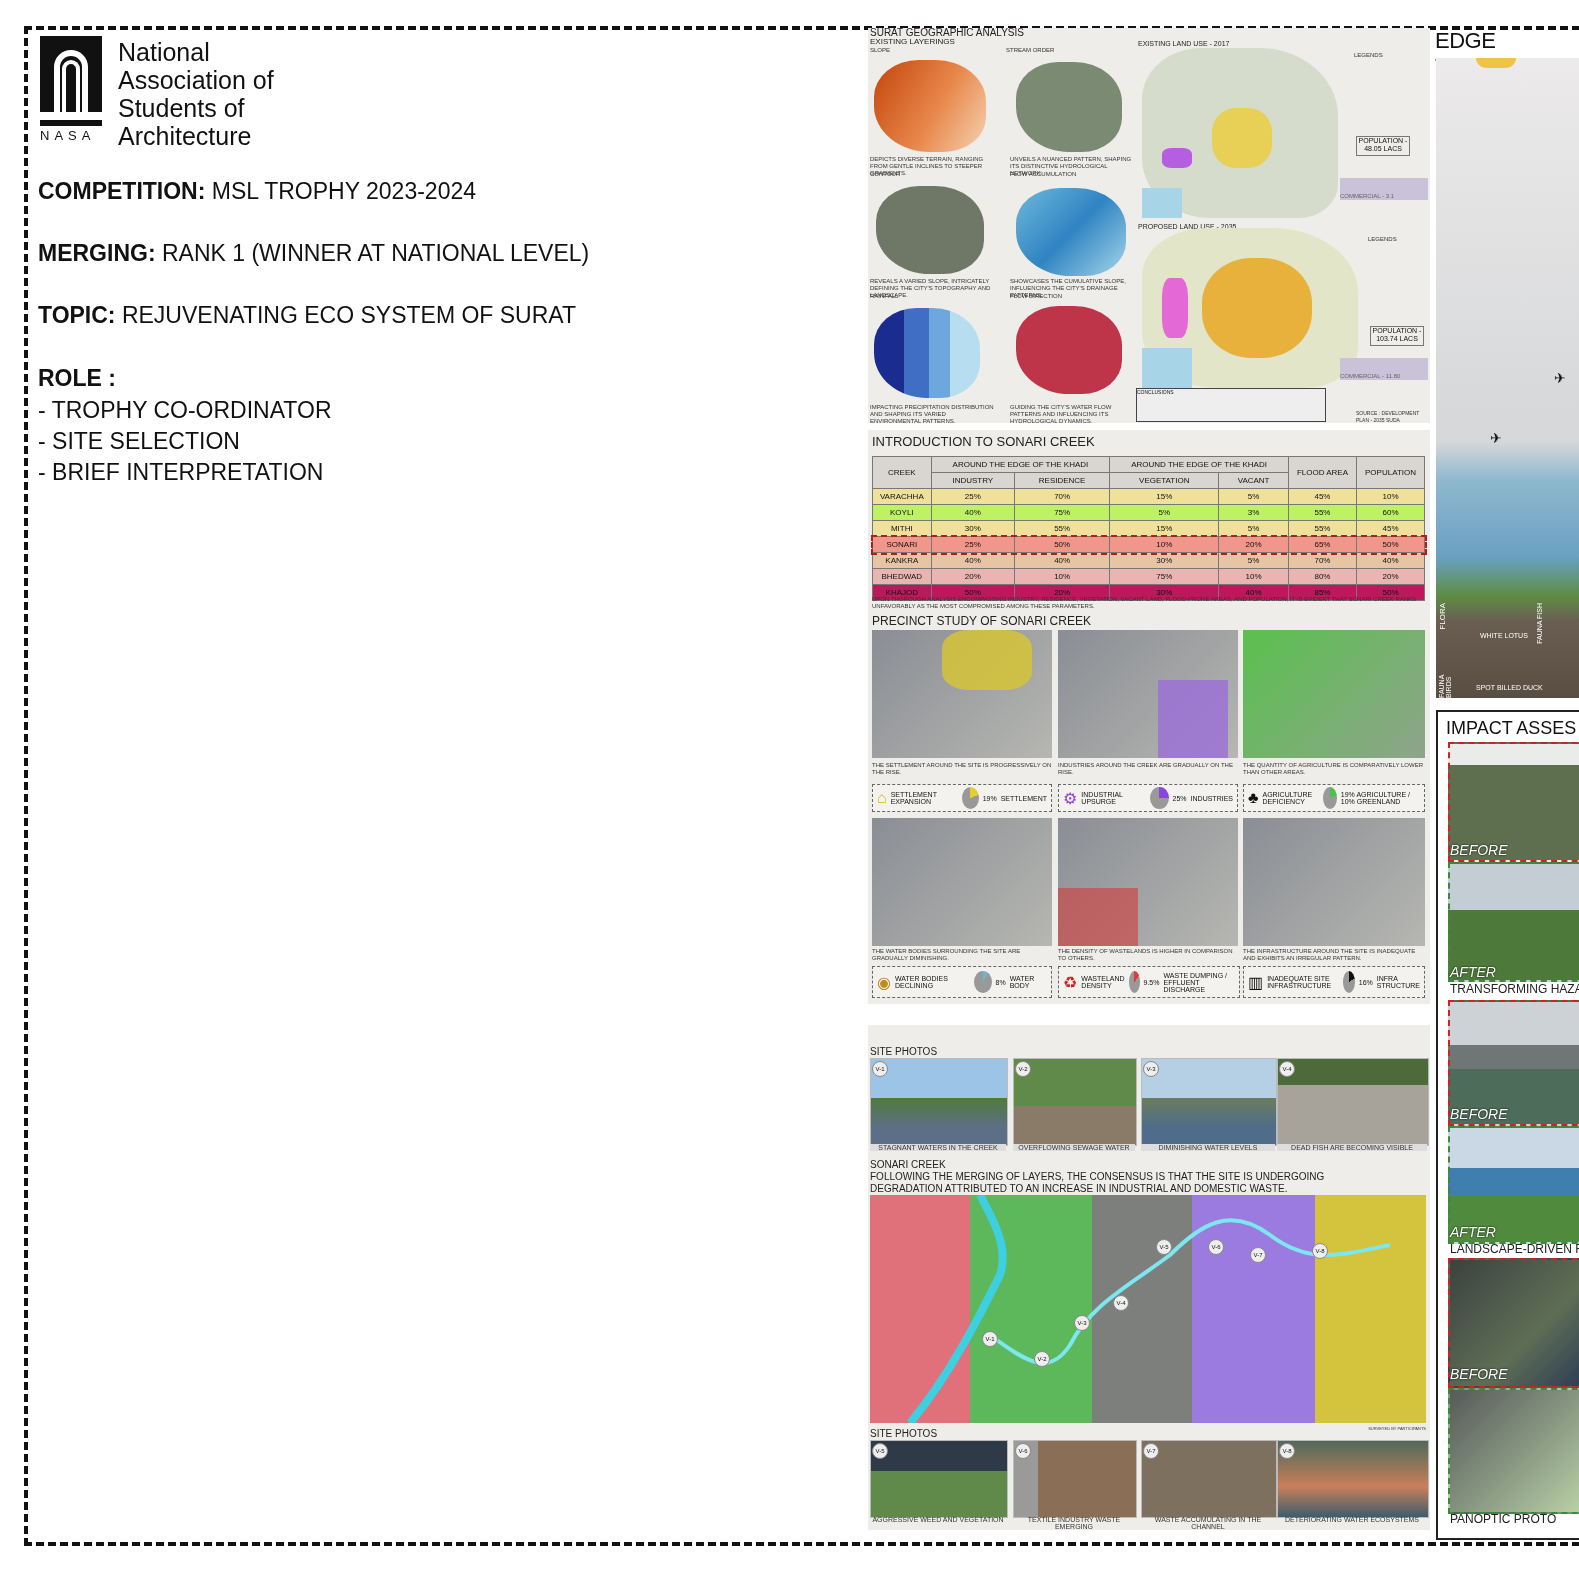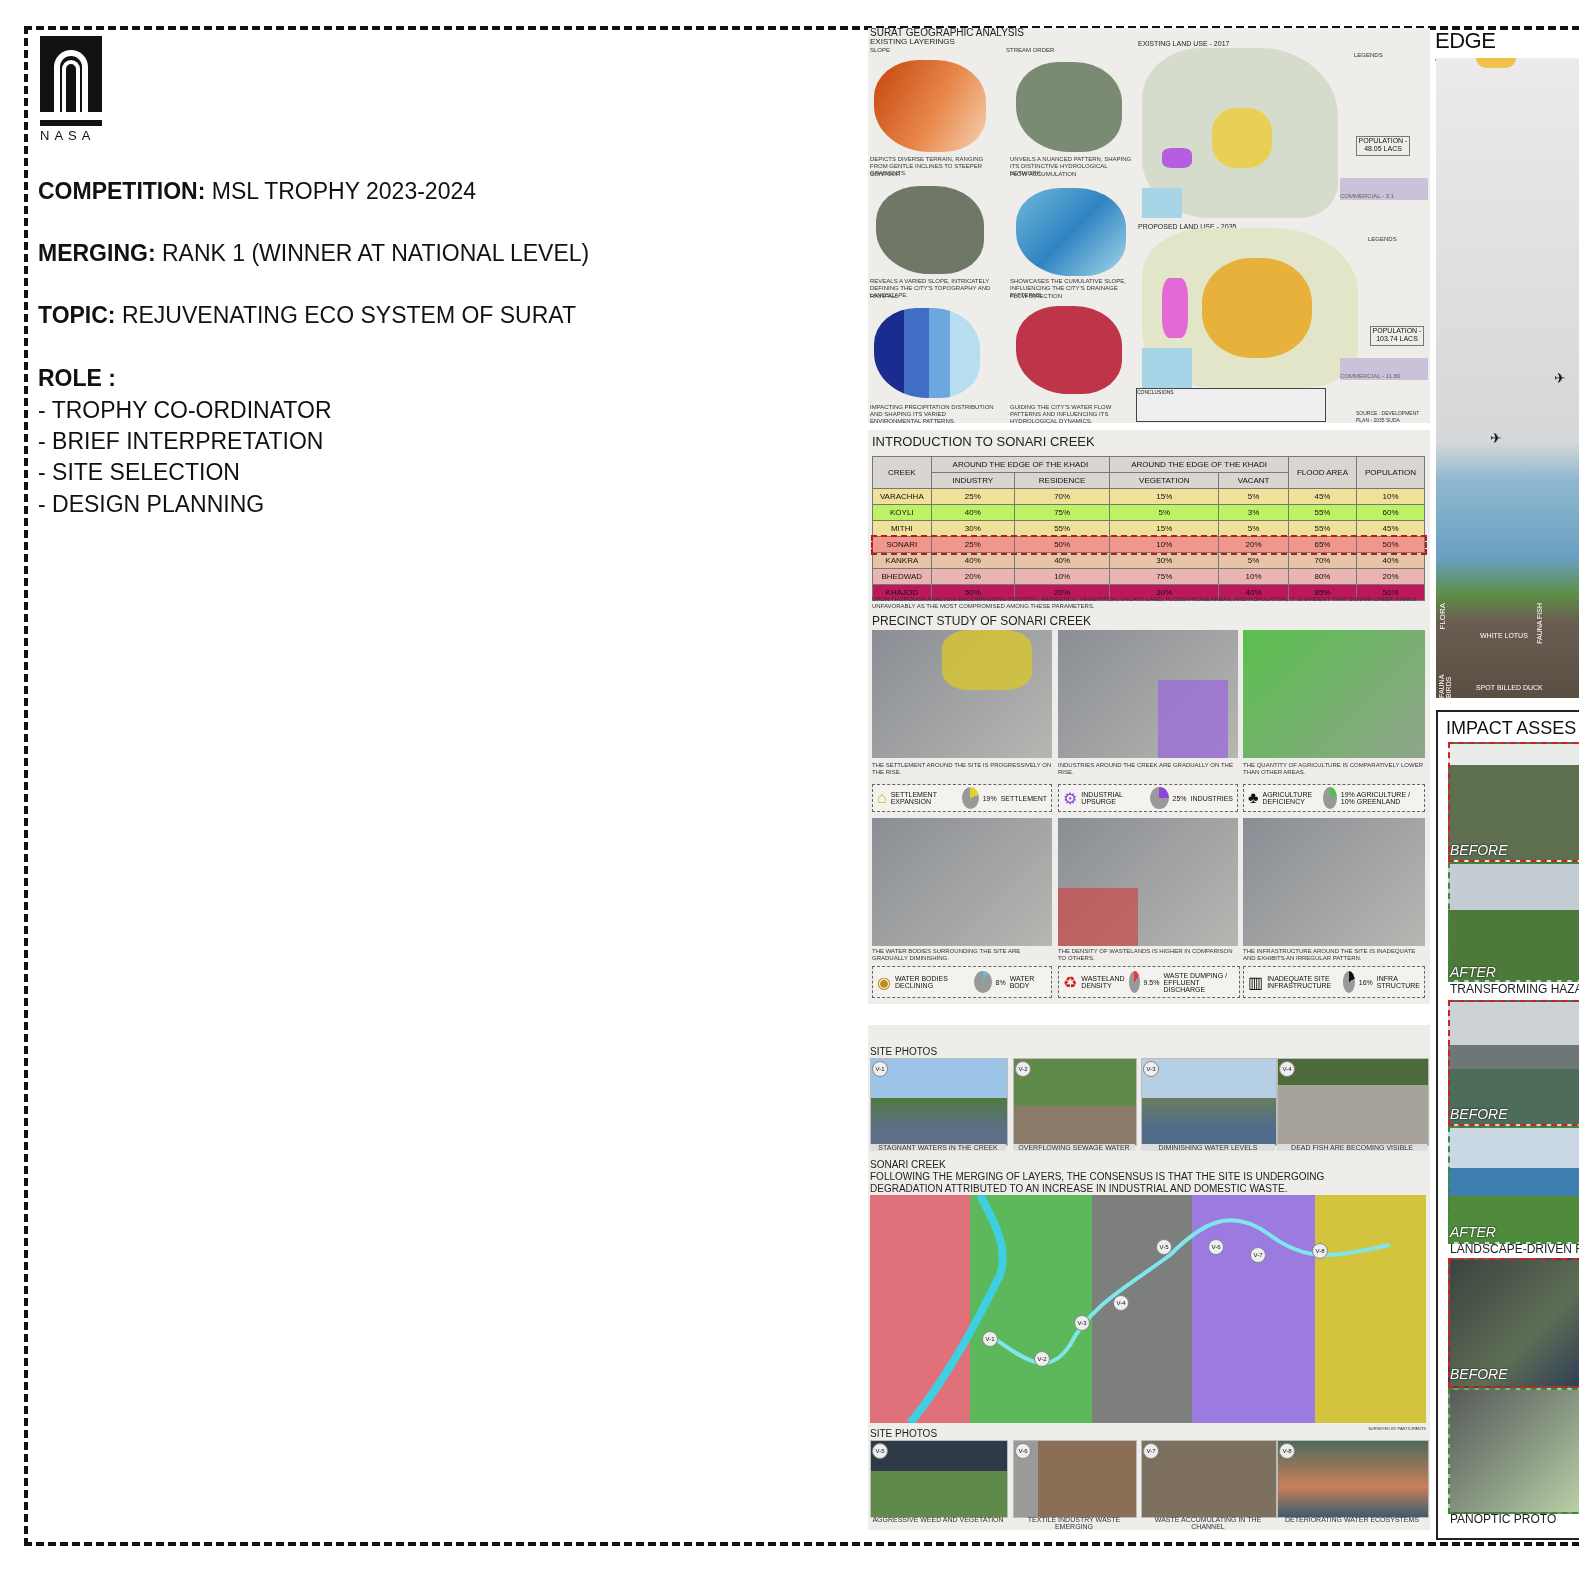--- a/index.html
+++ b/index.html
@@ -44,31 +44,36 @@
 
 <div class="logo">
   <div class="logo-mark">
     <div class="logo-block">
         <div class="logo-arch"></div>
         <div class="logo-arch2"></div>
       </div>
     <div class="logo-bar"></div>
     <div class="logo-nasa">NASA</div>
   </div>
+  <div class="logo-text">
+    <div>National</div>
+    <div>Association of</div>
+    <div>Students of</div>
+    <div>Architecture</div>
+  </div>
 </div>
 
 <div class="info" style="top:176px"><b>COMPETITION:</b><span> MSL TROPHY 2023-2024</span></div>
 <div class="info" style="top:238px"><b>MERGING:</b><span> RANK 1 (WINNER AT NATIONAL LEVEL)</span></div>
 <div class="info" style="top:300px"><b>TOPIC:</b><span> REJUVENATING ECO SYSTEM OF SURAT</span></div>
 <div class="info" style="top:363px"><b>ROLE :</b></div>
 <div class="roles">
   <div>- TROPHY CO-ORDINATOR</div>
+  <div>- SITE SELECTION</div>
   <div>- BRIEF INTERPRETATION</div>
-  <div>- SITE SELECTION</div>
-  <div>- DESIGN PLANNING</div>
 </div>
 
 <div class="panel" style="left:868px;top:28px;width:266px;height:395px;">
   <div class="ptitle" style="position:absolute;left:2px;top:0;font-size:10px;line-height:10px;">SURAT GEOGRAPHIC  ANALYSIS</div>
   <div class="ptitle" style="position:absolute;left:2px;top:10px;font-size:8px;line-height:8px;">EXISTING LAYERINGS</div>
   <div class="small" style="position:absolute;left:2px;top:19px;">SLOPE</div>
   <div class="small" style="position:absolute;left:138px;top:19px;">STREAM ORDER</div>
   <div class="map" style="left:6px;top:32px;width:112px;height:92px;background:linear-gradient(120deg,#c4450c,#e8874a 55%,#f6d3b2);"></div>
   <div class="map" style="left:148px;top:34px;width:106px;height:90px;background:#7b8a72;"></div>
   <div class="small" style="position:absolute;left:2px;top:128px;width:128px;">DEPICTS DIVERSE TERRAIN, RANGING FROM GENTLE INCLINES TO STEEPER GRADIENTS.</div>

